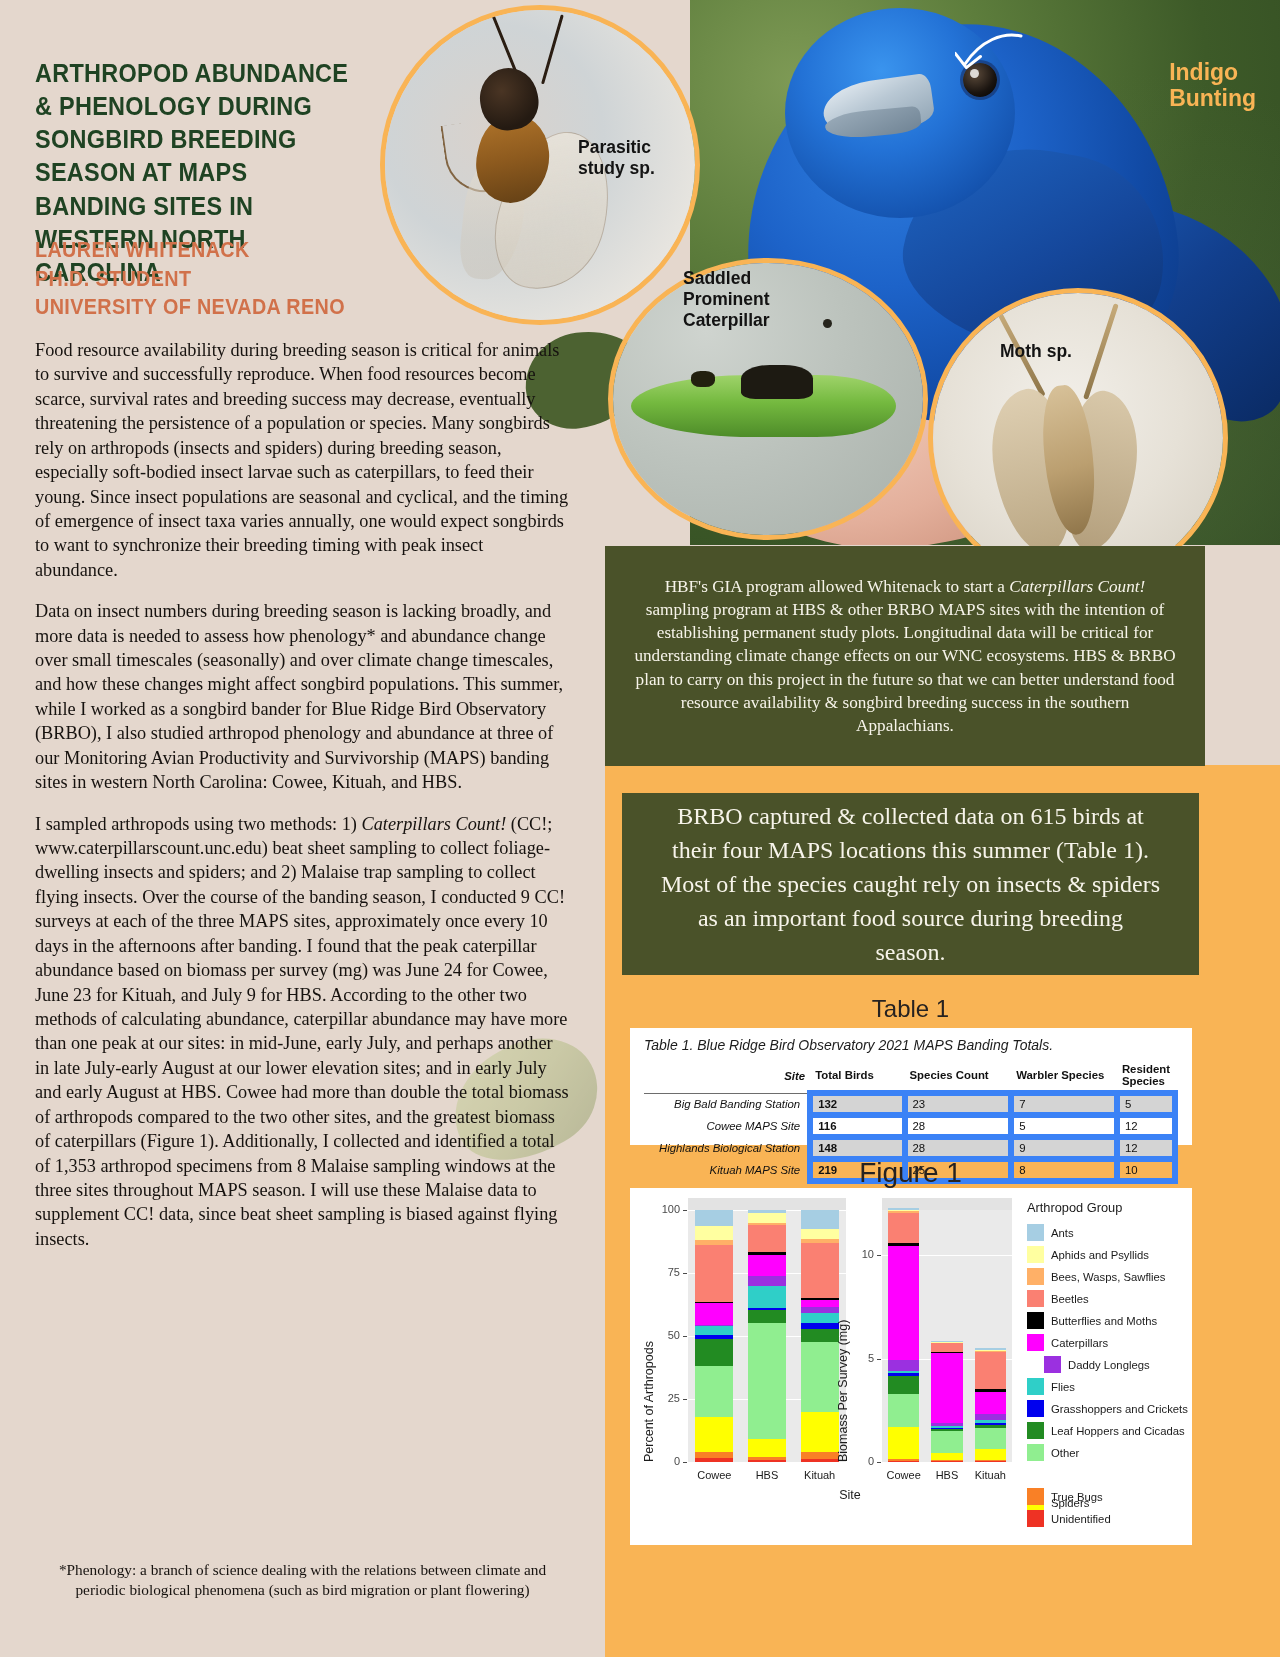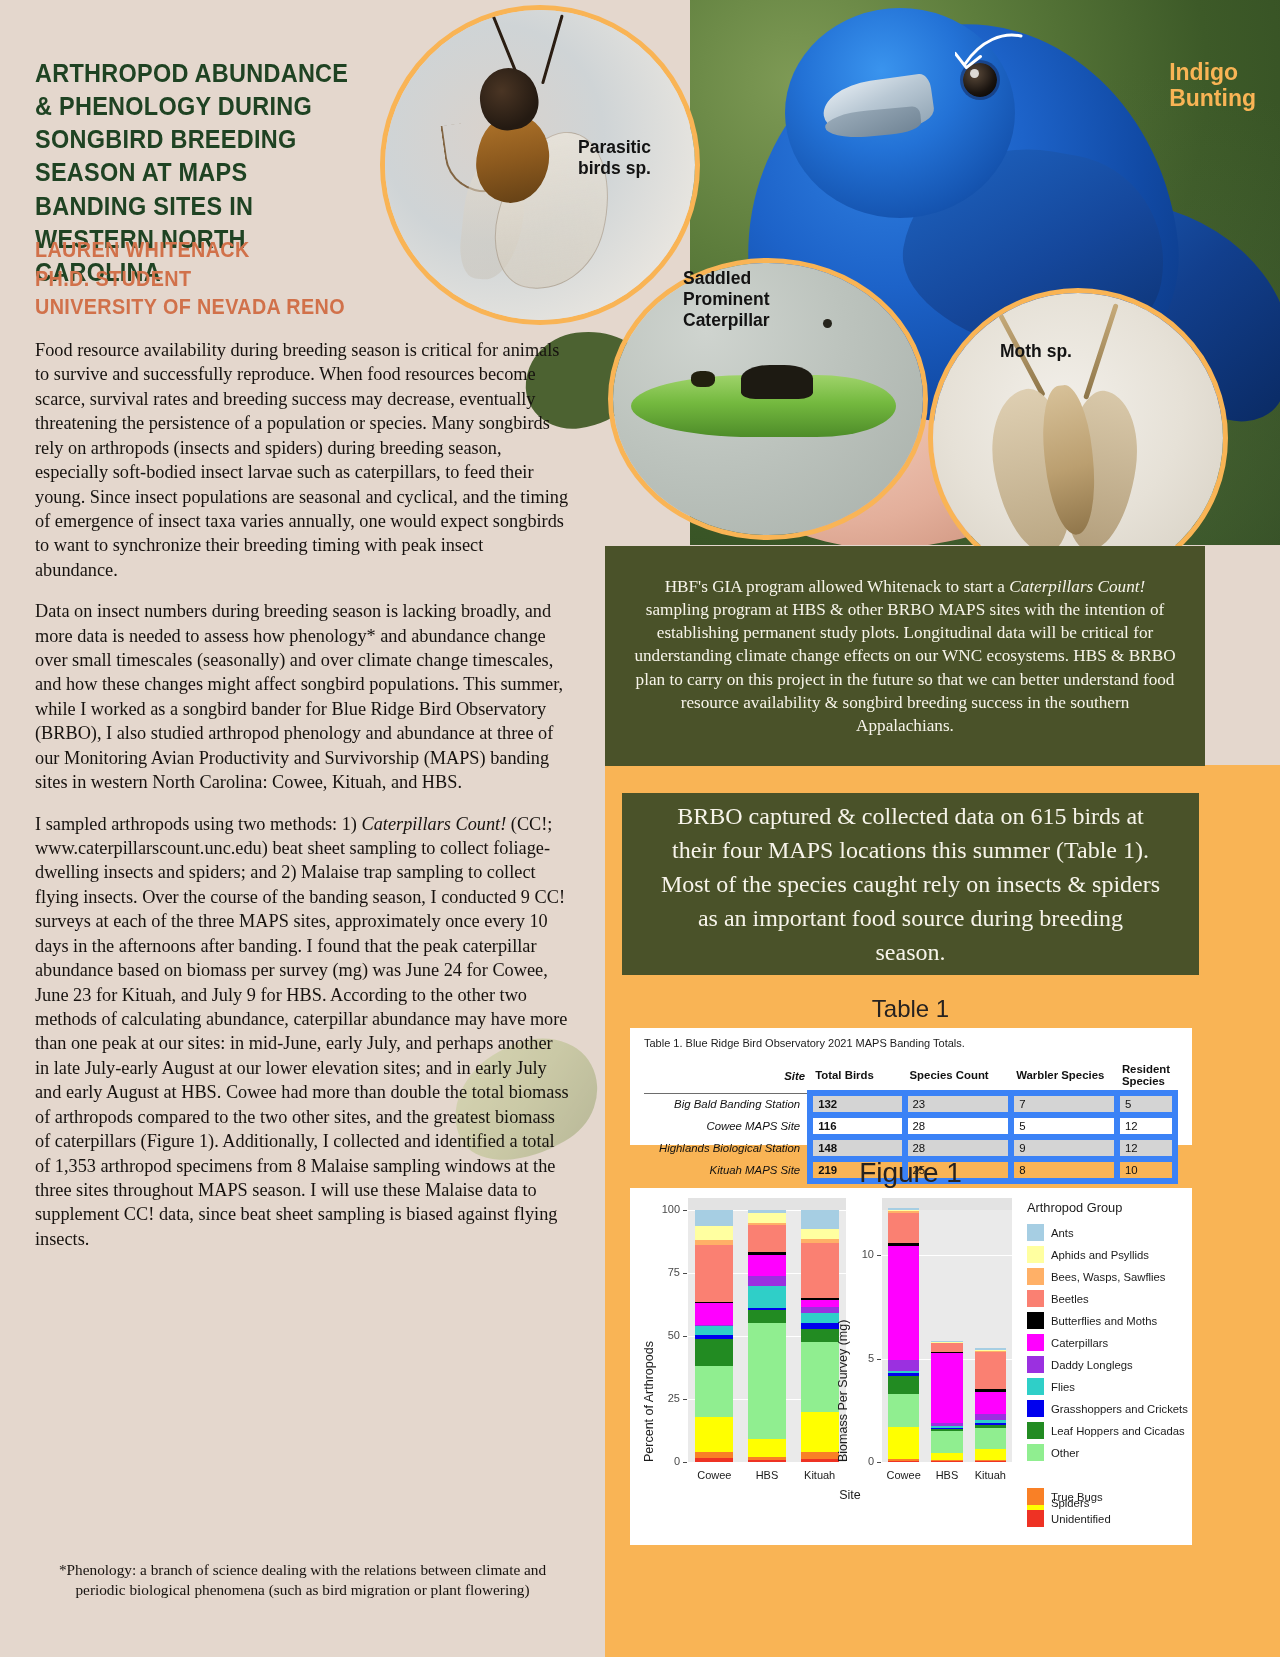--- a/index.html
+++ b/index.html
@@ -281,22 +281,22 @@
     position:absolute;left:622px;top:995px;width:577px;text-align:center;
     font-family:"Liberation Sans", sans-serif;font-weight:400;
     font-size:24px;color:#262220;
   }
   .tbl-card{
     position:absolute;left:630px;top:1028px;width:562px;height:117px;
     background:#ffffff;
   }
   .tbl-caption{
     position:absolute;left:14px;top:9px;
-    font-family:"Liberation Sans", sans-serif;
-    font-size:11px;color:#1c1c1c;
+    font-family:"Liberation Sans", sans-serif;font-style:italic;
+    font-size:14px;color:#1c1c1c;
   }
   table.maps{
     position:absolute;left:14px;top:33px;width:534px;
     border-collapse:collapse;
     font-family:"Liberation Sans", sans-serif;font-size:11.4px;color:#111;
   }
   table.maps th{
     font-weight:700;text-align:left;padding:2px 5px 3px 5px;
     border-bottom:1px solid #6d6d6d;
   }
@@ -392,21 +392,21 @@
       <div class="wasp-ant1"></div>
       <div class="wasp-ant2"></div>
       <div class="wasp-wing2"></div>
       <div class="wasp-wing"></div>
       <div class="wasp-abd"></div>
       <div class="wasp-body"></div>
     </div>
   </div>
   <div style="position:absolute;left:578px;top:137px;font-family:'Liberation Sans',sans-serif;font-weight:700;font-size:17.5px;line-height:1.2;color:#131313;">
     <div>Parasitic</div>
-    <div>birds sp.</div>
+    <div>study sp.</div>
   </div>
 
   <div class="photo ph-cat">
     <div class="photo-inner">
       <div class="cat-body"></div>
       <div class="cat-saddle"></div>
       <div class="cat-mark2"></div>
       <div class="cat-dot"></div>
     </div>
   </div>
@@ -651,21 +651,21 @@
             <span>Beetles</span>
           </div>
           <div class="legend-item" style="left: 397px; top: 124px;">
             <span class="legend-swatch" style="background: rgb(0, 0, 0);"></span>
             <span>Butterflies and Moths</span>
           </div>
           <div class="legend-item" style="left: 397px; top: 146px;">
             <span class="legend-swatch" style="background: rgb(255, 0, 255);"></span>
             <span>Caterpillars</span>
           </div>
-          <div class="legend-item" style="left: 397px; top: 168px;">
+          <div class="legend-item" style="left: 414px; top: 168px;">
             <span class="legend-swatch" style="background: rgb(155, 48, 224);"></span>
             <span>Daddy Longlegs</span>
           </div>
           <div class="legend-item" style="left: 397px; top: 190px;">
             <span class="legend-swatch" style="background: rgb(47, 207, 200);"></span>
             <span>Flies</span>
           </div>
           <div class="legend-item" style="left: 397px; top: 212px;">
             <span class="legend-swatch" style="background: rgb(0, 0, 238);"></span>
             <span>Grasshoppers and Crickets</span>

